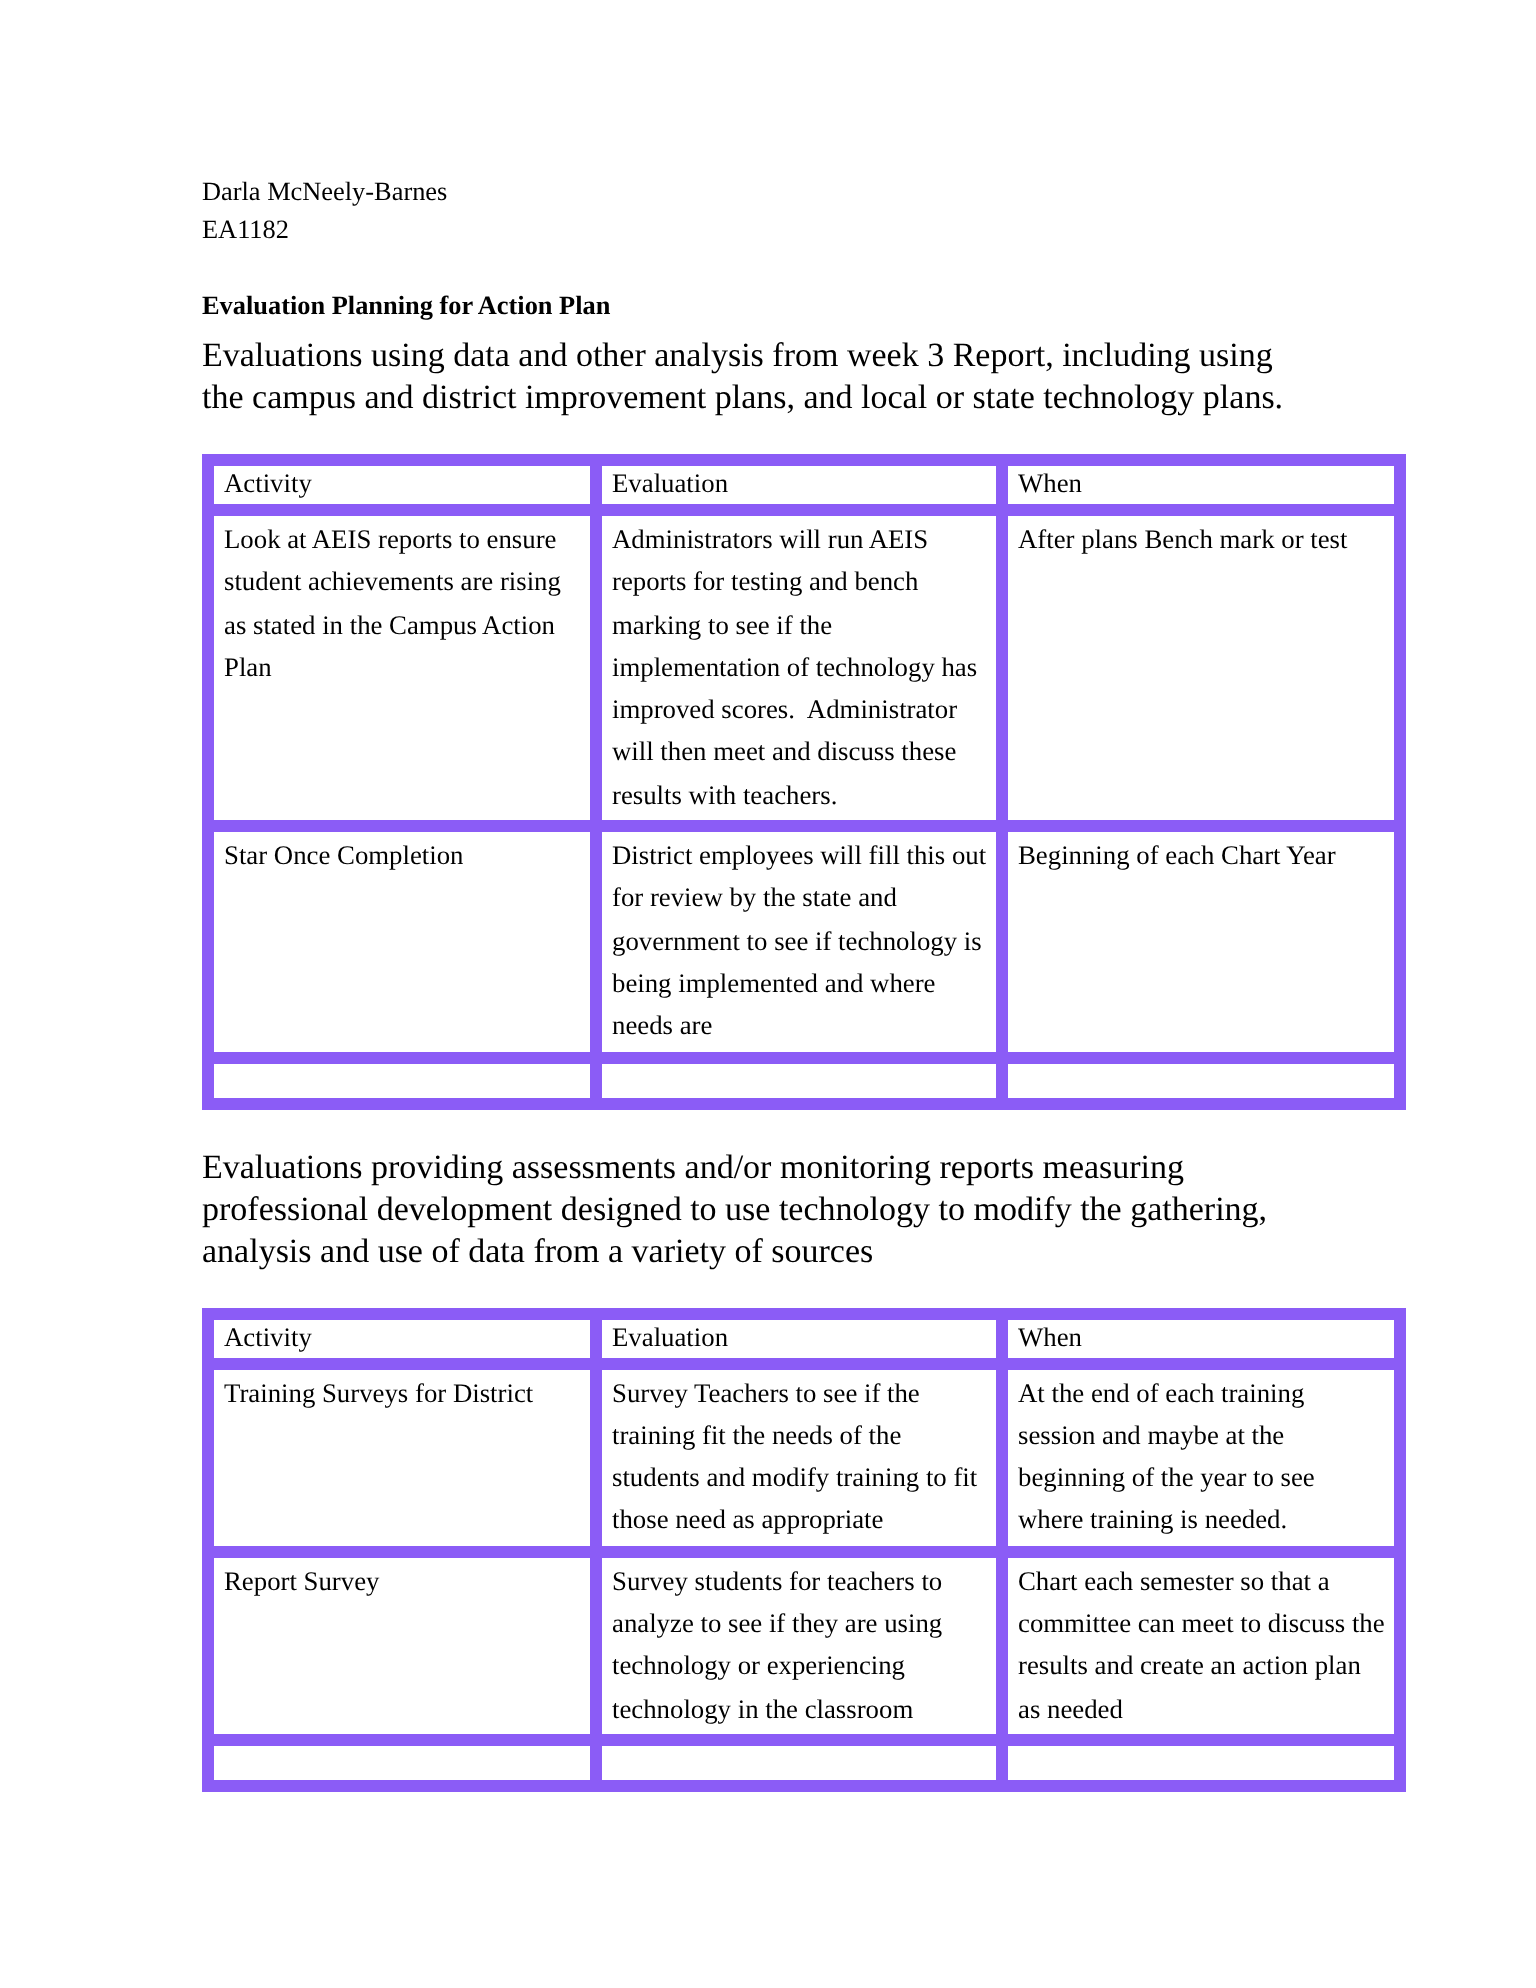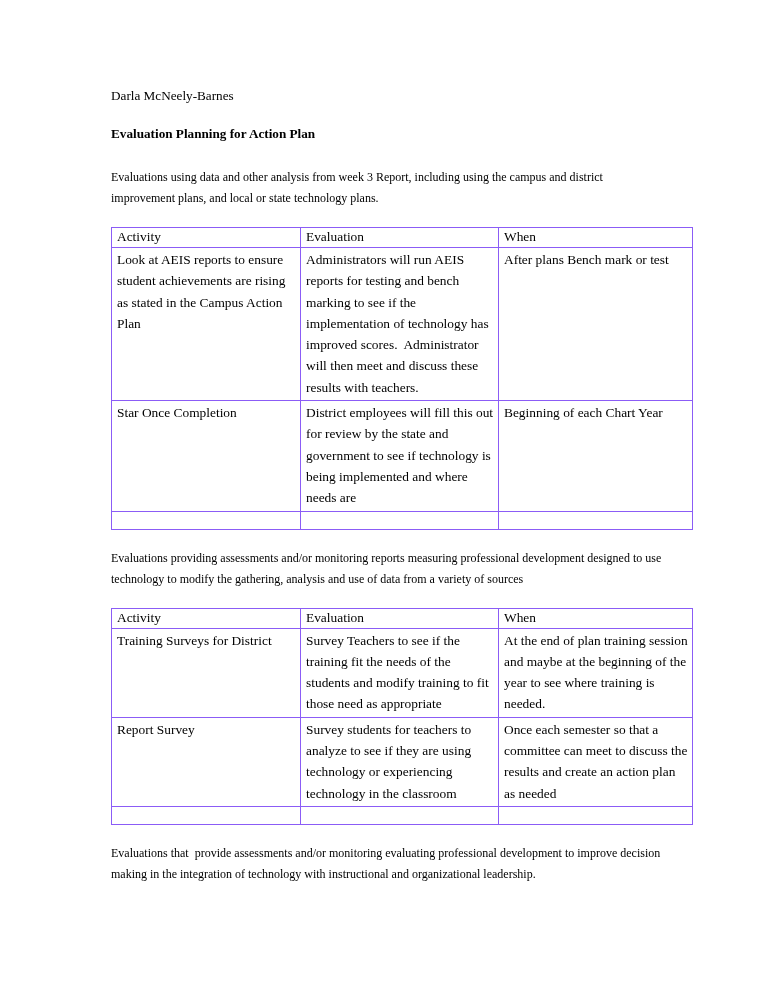--- a/index.html
+++ b/index.html
@@ -17,56 +17,56 @@
   }
   .page {
     position: relative;
     width: 768px;
     height: 994px;
     background: #ffffff;
     overflow: hidden;
   }
   .content {
     position: absolute;
-    left: 111px;
+    left: 101px;
     top: 86px;
     width: 551px;
   }
   .byline {
     font-size: 13.2px;
     line-height: 19px;
     margin: 0;
   }
   .byline div {
     white-space: pre;
   }
   .doc-heading {
     font-size: 13.2px;
     line-height: 19px;
     font-weight: bold;
     margin: 19px 0 0 0;
   }
   .para {
-    font-size: 12px;
+    font-size: 17px;
     line-height: 21px;
-    margin: 24px 0 0 0;
+    margin: 5px 0 0 0;
     white-space: pre-wrap;
   }
   .para-tight {
     margin-top: 18px;
   }
   table.grid {
     border-collapse: collapse;
     width: 551px;
     table-layout: fixed;
     margin: 18px 0 0 0;
     border: 1px solid #000000;
   }
   table.grid td {
-    border: 1px solid #8b5cf6;
+    border: 6px solid #8b5cf6;
     vertical-align: top;
     padding: 1px 4px 2px 5px;
     font-size: 13.4px;
     line-height: 21.3px;
     white-space: pre-wrap;
     word-wrap: break-word;
     margin-left: 48px;
   }
   td.c1 { width: 179px; }
   td.c2 { width: 188px; }
@@ -84,20 +84,21 @@
   }
 </style>
 </head>
 <body>
 
 <div class="page">
   <div class="content">
 
     <div class="byline">
       <div>Darla McNeely-Barnes</div>
+      <div>EA1182</div>
     </div>
 
     <h1 class="doc-heading">Evaluation Planning for Action Plan</h1>
 
     <p class="para">Evaluations using data and other analysis from week 3 Report, including using the campus and district improvement plans, and local or state technology plans.</p>
 
     <table class="grid">
       <tbody>
         <tr class="head">
           <td class="c1">Activity</td>
@@ -127,31 +128,30 @@
     <table class="grid">
       <tbody>
         <tr class="head">
           <td class="c1">Activity</td>
           <td class="c2">Evaluation</td>
           <td class="c3">When</td>
         </tr>
         <tr>
           <td class="c1">Training Surveys for District</td>
           <td class="c2">Survey Teachers to see if the training fit the needs of the students and modify training to fit those need as appropriate</td>
-          <td class="c3">At the end of plan training session and maybe at the beginning of the year to see where training is needed.</td>
+          <td class="c3">At the end of each training session and maybe at the beginning of the year to see where training is needed.</td>
         </tr>
         <tr>
           <td class="c1">Report Survey</td>
           <td class="c2">Survey students for teachers to analyze to see if they are using technology or experiencing technology in the classroom</td>
-          <td class="c3">Once each semester so that a committee can meet to discuss the results and create an action plan as needed</td>
+          <td class="c3">Chart each semester so that a committee can meet to discuss the results and create an action plan as needed</td>
         </tr>
         <tr class="blank">
           <td class="c1"></td>
           <td class="c2"></td>
           <td class="c3"></td>
         </tr>
       </tbody>
     </table>
 
-    <p class="para para-tight">Evaluations that  provide assessments and/or monitoring evaluating professional development to improve decision making in the integration of technology with instructional and organizational leadership.</p>
 
   </div>
 </div>
 
 </body></html>

